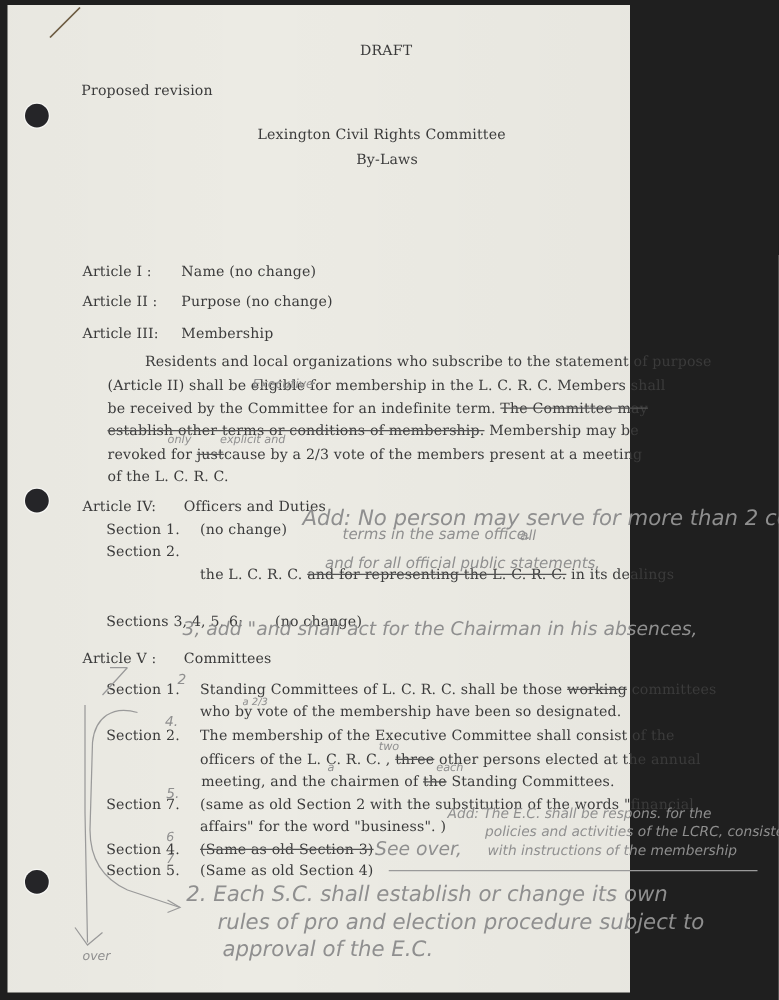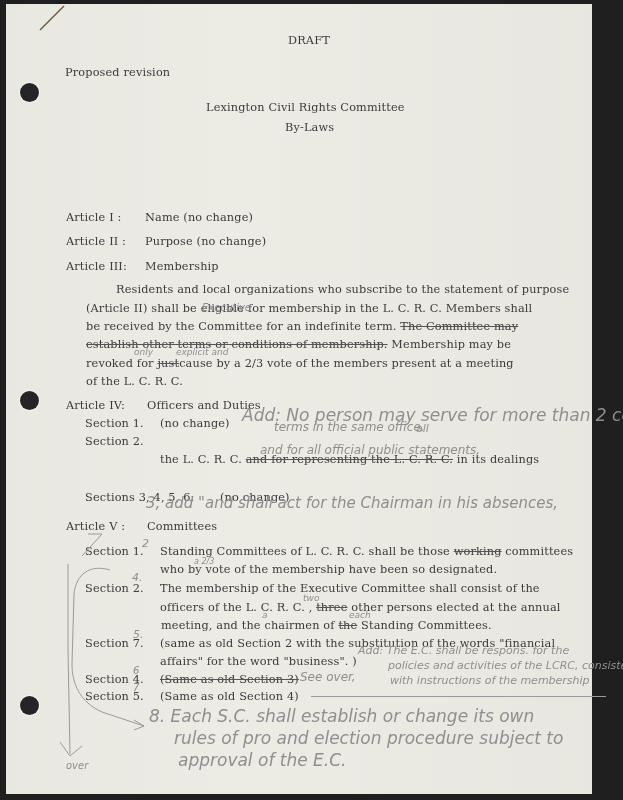--- a/index.html
+++ b/index.html
@@ -3,24 +3,23 @@
   <meta charset="utf-8">
   <style>
     html, body { margin: 0; padding: 0; }
     body {
       width: 623px; height: 800px; overflow: hidden;
       background: #1f1f1f;
       position: relative;
       font-family: "DejaVu Serif", "Liberation Serif", serif;
     }
     .page {
-      position: absolute; left: 6px; top: 4px; width: 550px; height: 790px;
+      position: absolute; left: 6px; top: 4px; width: 498px; height: 790px;
       background: #ecebe4;
       background-image: linear-gradient(90deg, rgba(0,0,0,0.015) 0, rgba(0,0,0,0) 40%, rgba(0,0,0,0.02) 100%);
-      padding-left: 36px;
     }
     .hole {
       position: absolute; width: 19px; height: 19px; border-radius: 50%;
       background: #252528; box-shadow: 0 0 0 1px rgba(255,255,255,0.6);
     }
     .t {
       position: absolute; font-size: 11.3px; color: #3b3b3b; white-space: nowrap;
       letter-spacing: 0.15px;
     }
     .strike { text-decoration: line-through; text-decoration-color: #555; }
@@ -127,25 +126,25 @@
   <div class="hw" style="left:188px; top:553px; font-size:8px;">a 2/3</div>
   <div class="hw" style="left:126px; top:567px; font-size:11px;">4.</div>
   <div class="hw" style="left:297px; top:589px; font-size:9px;">two</div>
   <div class="hw" style="left:256px; top:606px; font-size:9px;">a</div>
   <div class="hw" style="left:343px; top:606px; font-size:9px;">each</div>
   <div class="hw" style="left:127px; top:624px; font-size:11px;">5.</div>
 
   <div class="hw" style="left:352px; top:640px; font-size:11px;">Add: The E.C. shall be respons. for the</div>
   <div class="hw" style="left:382px; top:655px; font-size:11px;">policies and activities of the LCRC, consistent</div>
   <div class="hw" style="left:384px; top:670px; font-size:11px;">with instructions of the membership</div>
-  <div class="hw" style="left:294px; top:666px; font-size:12px;">See over,</div>
+  <div class="hw" style="left:294px; top:666px; font-size:15px;">See over,</div>
   <div class="hw" style="left:127px; top:661px; font-size:10px;">6</div>
   <div class="hw" style="left:127px; top:678px; font-size:10px;">7</div>
 
-  <div class="hw" style="left:143px; top:702px; font-size:17px;">8. Each S.C. shall establish or change its own</div>
+  <div class="hw" style="left:143px; top:702px; font-size:17px;">2. Each S.C. shall establish or change its own</div>
   <div class="hw" style="left:168px; top:724px; font-size:17px;">rules of pro and election procedure subject to</div>
   <div class="hw" style="left:172px; top:746px; font-size:17px;">approval of the E.C.</div>
   <div class="hw" style="left:60px; top:756px; font-size:10px;">over</div>
 
   <div class="pencil-line" style="left:305px; top:692px; width:295px;"></div>
 
   <svg class="anno" width="610" height="790" viewBox="0 0 610 790">
     <g fill="none" stroke="#9a9a9a" stroke-width="1">
 
       <path d="M34 26 L58 2" stroke="#6b5a40" stroke-width="1.4"></path>

